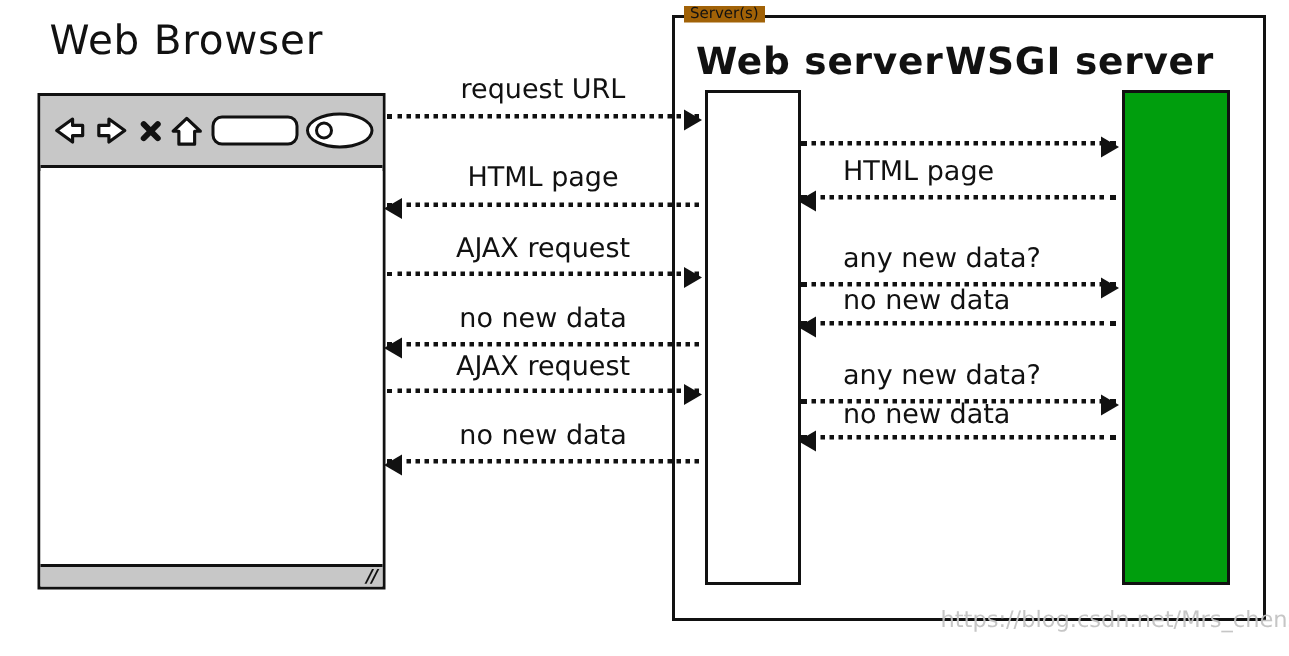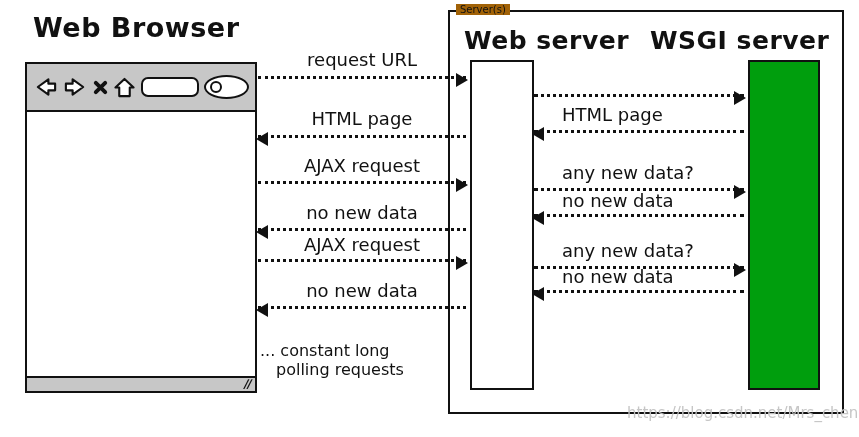--- a/index.html
+++ b/index.html
@@ -1,38 +1,38 @@
 <!DOCTYPE html>
 <html><head>
 <meta charset="utf-8">
 <style>
   html,body{margin:0;padding:0;background:#fff;}
   .canvas{
     position:relative;width:859px;height:437px;background:#fff;overflow:hidden;
     font-family:"DejaVu Sans","Liberation Sans",sans-serif;color:#111;
   }
-  .title{position:absolute;left:33px;top:12px;font-size:27px;font-weight:bold;letter-spacing:.5px;}
+  .title{position:absolute;left:33px;top:12px;font-size:27px;font-weight:normal;letter-spacing:.5px;}
 
   
   .browser{position:absolute;left:25px;top:62px;width:228px;height:327px;border:2px solid #111;background:#fff;}
   .toolbar{height:48px;background:#c7c7c7;border-bottom:2px solid #111;display:flex;align-items:center;gap:5px;padding:0 6px;box-sizing:border-box;}
   .tbicon{display:block;flex:0 0 auto;}
   .addrbar{width:58px;height:16px;background:#fff;border:2px solid #111;border-radius:7px;}
   .searchbox{position:relative;width:44px;height:20px;background:#fff;border:2px solid #111;border-radius:50%;}
   .lens{position:absolute;left:4px;top:4px;width:8px;height:8px;border:2px solid #111;border-radius:50%;background:#fff;}
   .viewport{position:absolute;left:0;top:50px;right:0;bottom:15px;background:#fff;}
   .statusbar{position:absolute;left:0;right:0;bottom:0;height:13px;background:#c7c7c7;border-top:2px solid #111;}
   .resize{position:absolute;right:4px;top:-1px;font-size:12px;font-weight:bold;font-style:italic;letter-spacing:-1px;}
 
   
   .servers{position:absolute;left:448px;top:10px;width:392px;height:400px;border:2px solid #111;background:transparent;}
   .legend{position:absolute;left:6px;top:-8px;background:#a16207;padding:0 4px;font-size:10px;}
   .hdr{position:absolute;font-size:25px;font-weight:bold;letter-spacing:.5px;white-space:nowrap;}
   .hdr.web{left:14px;top:14px;}
-  .hdr.wsgi{left:180px;top:14px;margin-left:20px;}
+  .hdr.wsgi{left:180px;top:14px;}
   .srect{position:absolute;border:2px solid #111;box-sizing:border-box;}
   .webrect{left:20px;top:48px;width:64px;height:330px;background:#fff;}
   .wsgirect{left:298px;top:48px;width:72px;height:330px;background:#009e0d;}
 
   
   .mlabel{position:absolute;font-size:18px;line-height:18px;white-space:nowrap;}
   .mlabel.c{text-align:center;}
   .mline{position:absolute;height:0;border-top:3px dotted #111;}
   .ah{position:absolute;width:0;height:0;top:-6px;border-top:7px solid transparent;border-bottom:7px solid transparent;}
   .ah.r{right:-2px;border-left:12px solid #111;}
@@ -134,20 +134,16 @@
   <div class="mlabel" style="left:562px;top:242px;">any new data?</div>
   <div class="mline" style="left:534px;top:266px;width:210px;">
       <i class="ah r"></i>
     </div>
 
   <div class="mlabel" style="left:562px;top:268px;">no new data</div>
   <div class="mline" style="left:534px;top:290px;width:210px;">
       <i class="ah l"></i>
     </div>
 
-  <div class="footnote">
-    <div>... constant long</div>
-    <div class="l2">polling requests</div>
-  </div>
 
   <div class="watermark">https://blog.csdn.net/Mrs_chens</div>
 
 </div>
 
 </body></html>

